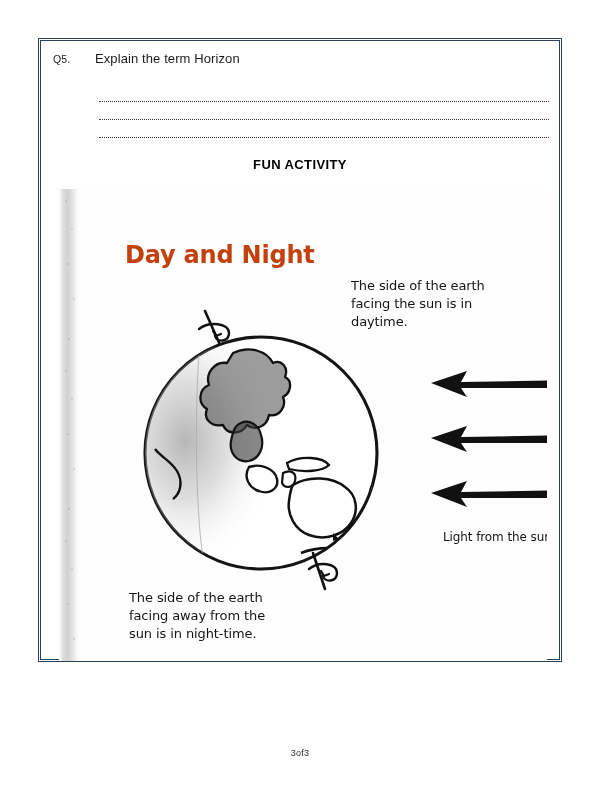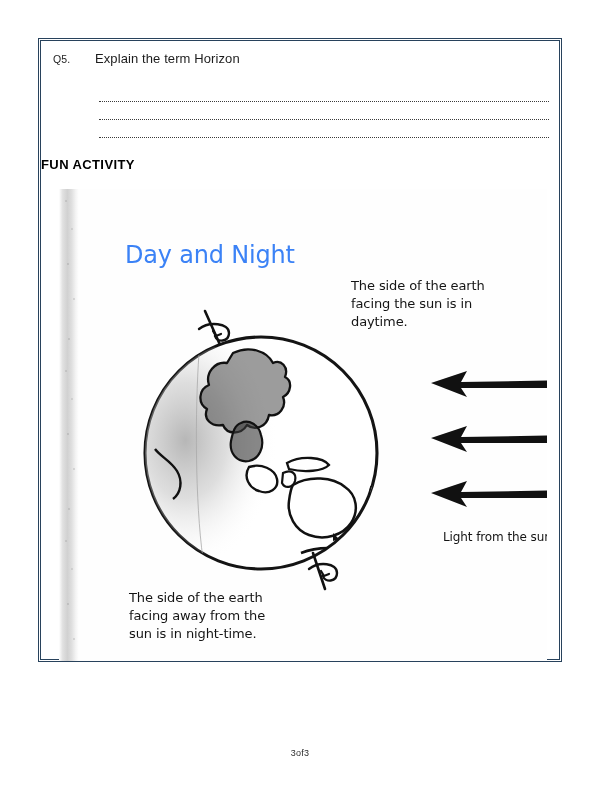--- a/index.html
+++ b/index.html
@@ -64,21 +64,21 @@
     border-bottom: 1px dotted #3a3a3a;
     margin-bottom: 1px;
   }
 
   
   #fun-activity-heading {
     position: absolute;
     left: 0;
     right: 0;
     top: 116px;
-    text-align: left;
+    text-align: center;
     font-size: 13px;
     font-weight: bold;
     letter-spacing: .4px;
     color: #000;
   }
 
   
   #scan-image {
     position: absolute;
     left: 18px;
@@ -114,22 +114,22 @@
       radial-gradient(circle at 11px 110px, #939393 0.6px, transparent 1px),
       radial-gradient(circle at 6px 150px, #8d8d8d 0.6px, transparent 1px);
     background-size: 14px 170px;
   }
 
   #scan-title {
     position: absolute;
     left: 66px;
     top: 52px;
     font-size: 24px;
-    font-weight: normal;
-    color: #3b82f6;
+    font-weight: bold;
+    color: #c2410c;
     letter-spacing: -.2px;
     font-family: "DejaVu Sans", sans-serif;
     text-align: center;
   }
 
   .scan-caption {
     position: absolute;
     font-family: "DejaVu Sans", sans-serif;
     font-size: 13px;
     line-height: 1.38;

